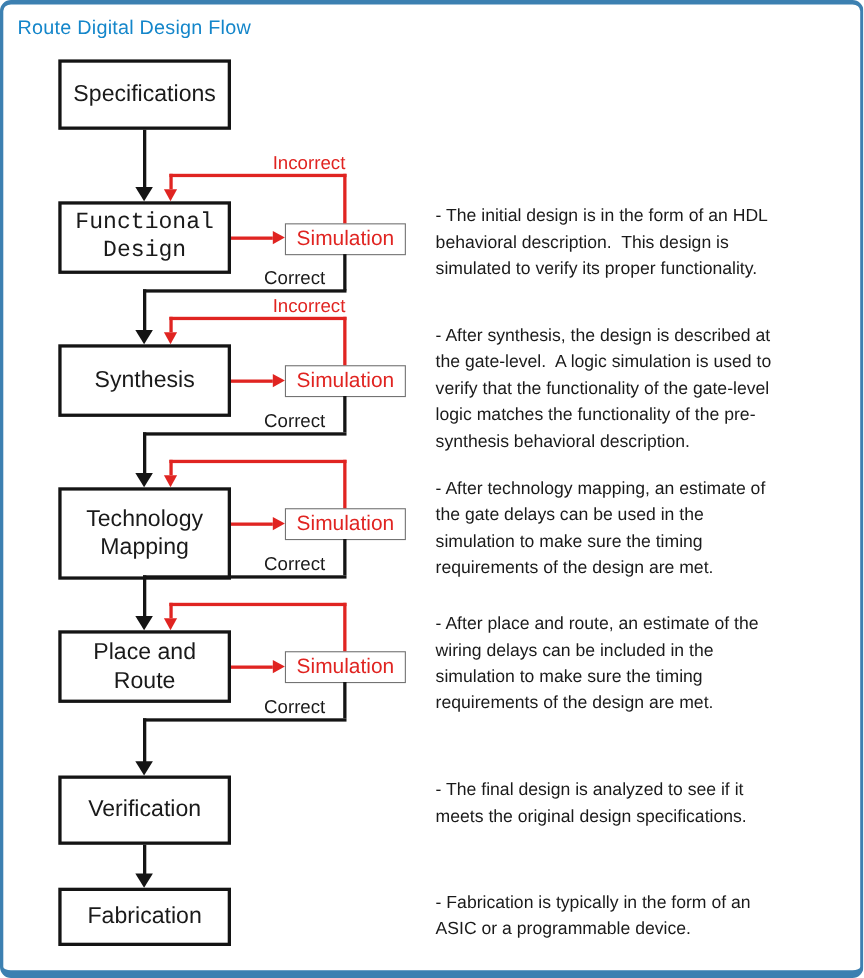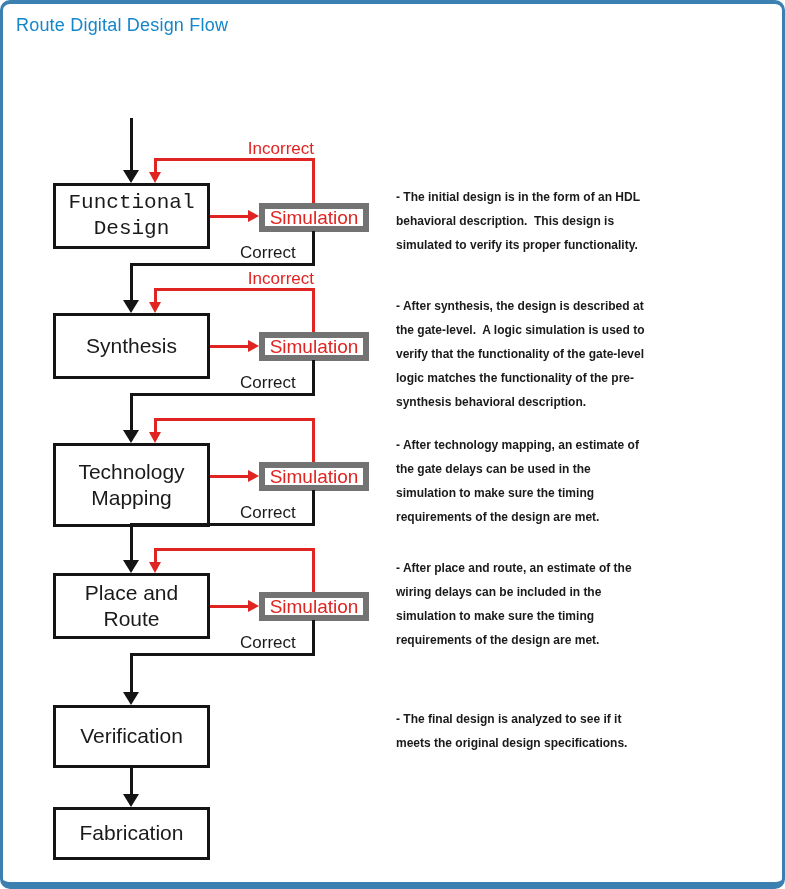--- a/index.html
+++ b/index.html
@@ -30,21 +30,21 @@
     border: 3px solid #141414;
     background: #ffffff;
     display: flex; align-items: center; justify-content: center;
     text-align: center;
     font-size: 21px; line-height: 1.25; color: #1a1a1a;
     white-space: pre-line;
   }
   .sim {
     position: absolute; left: 259px; width: 110px; height: 29px;
     box-sizing: border-box;
-    border: 6px solid #737373;
+    border: 1px solid #737373;
     background: #ffffff;
     display: flex; align-items: center; justify-content: center;
     font-size: 19px; color: #e02421;
   }
   .ln { position: absolute; background: #141414; }
   .rln { position: absolute; background: #e02421; }
   .tri-down-black {
     position: absolute; width: 0; height: 0;
     border-left: 8px solid transparent; border-right: 8px solid transparent;
     border-top: 13px solid #141414;
@@ -57,33 +57,33 @@
   .tri-right-red {
     position: absolute; width: 0; height: 0;
     border-top: 6px solid transparent; border-bottom: 6px solid transparent;
     border-left: 11px solid #e02421;
   }
   .lbl { position: absolute; font-size: 17px; }
   .lbl-incorrect { color: #e02421; left: 240px; width: 74px; text-align: right; }
   .lbl-correct { color: #1a1a1a; left: 240px; width: 68px; }
   .note {
     position: absolute; left: 396px; width: 380px;
-    font-size: 12px; line-height: 24px; color: #1a1a1a;
+    font-size: 16px; line-height: 24px; color: #1a1a1a;
     white-space: pre-wrap;
-    font-weight: bold;
   }
 </style>
 </head>
 <body>
 
 <div class="stage">
   <div class="panel-border"></div>
 
   <div class="title">Route Digital Design Flow</div>
 
+  <div class="box" style="top:54px;height:64px;">Specifications</div>
   <div class="box" style="top:183px;height:66px;font-family:Liberation Mono, monospace;">Functional
 Design</div>
   <div class="box" style="top:313px;height:66px;">Synthesis</div>
   <div class="box" style="top:443px;height:84px;text-align:center;">Technology
 Mapping</div>
   <div class="box" style="top:573px;height:66px;">Place and
 Route</div>
   <div class="box" style="top:705px;height:63px;">Verification</div>
   <div class="box" style="top:807px;height:53px;">Fabrication</div>
 
@@ -164,13 +164,15 @@
   <div class="note" style="top:433px;">- After technology mapping, an estimate of
 the gate delays can be used in the
 simulation to make sure the timing
 requirements of the design are met.</div>
   <div class="note" style="top:556px;">- After place and route, an estimate of the
 wiring delays can be included in the
 simulation to make sure the timing
 requirements of the design are met.</div>
   <div class="note" style="top:707px;">- The final design is analyzed to see if it
 meets the original design specifications.</div>
+  <div class="note" style="top:809px;">- Fabrication is typically in the form of an
+ASIC or a programmable device.</div>
 </div>
 
 </body></html>

